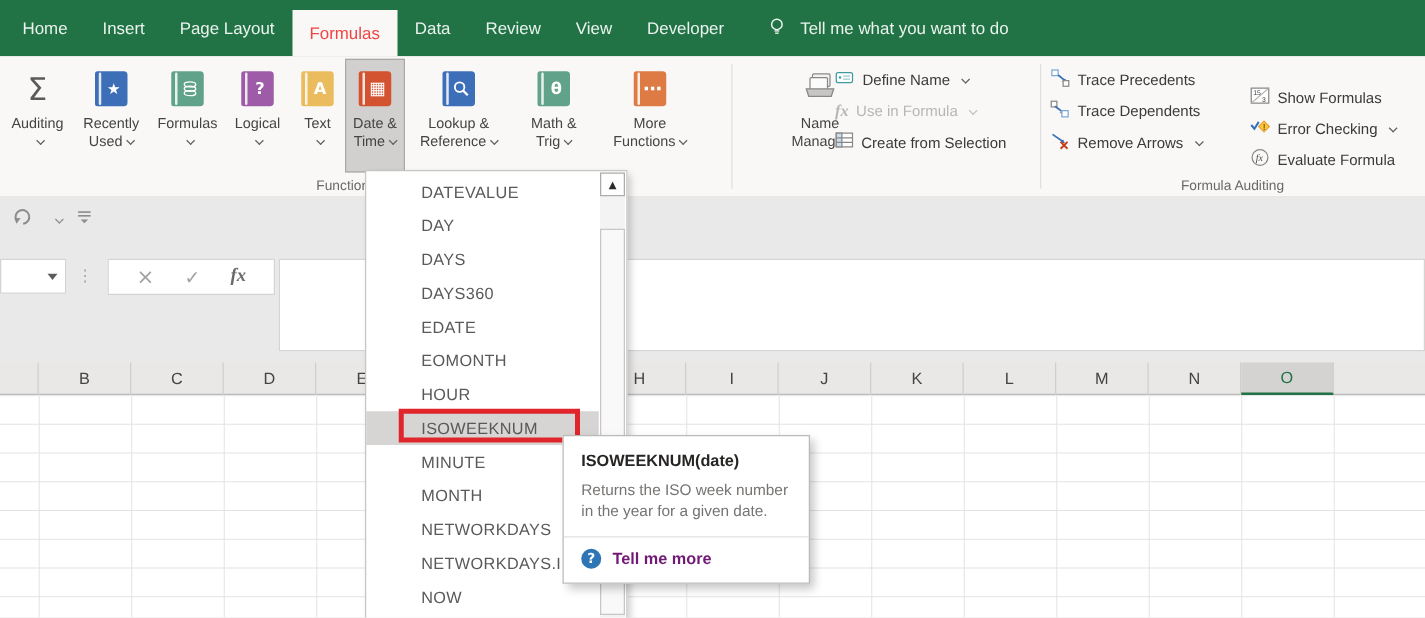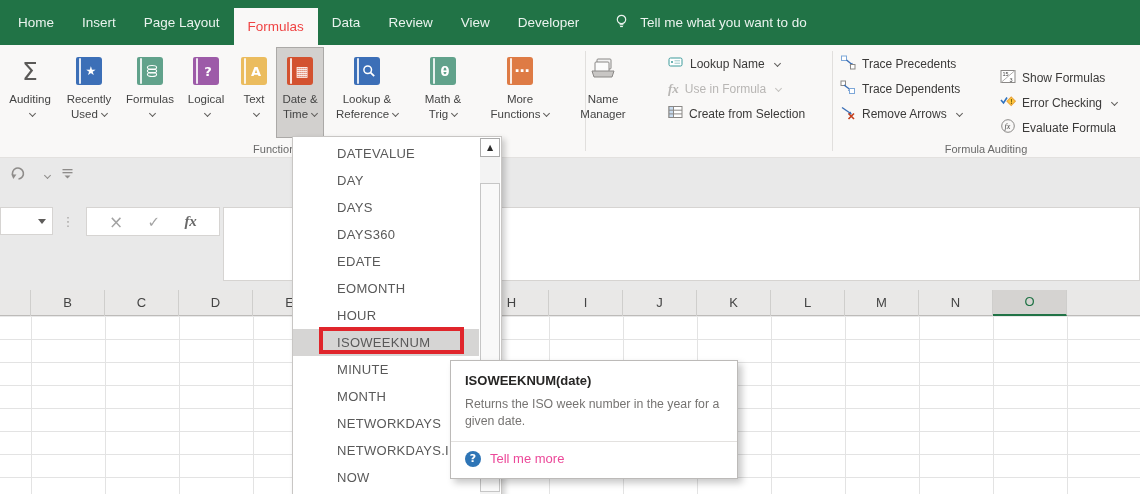--- a/index.html
+++ b/index.html
@@ -56,27 +56,27 @@
   
   .dropdown { position:absolute; left:292px; top:136px; width:210px; height:360px; background:#fff; border:1px solid #C8C6C4; box-shadow:3px 3px 6px rgba(0,0,0,.2); z-index:10; padding-top:3px; }
   .dd-item { height:27px; line-height:27px; padding-left:44px; margin-right:22px; font-size:13px; color:#595959; letter-spacing:.3px; white-space:nowrap; overflow:hidden; }
   .dd-item.sel { background:#D6D5D4; }
   .redbox { position:absolute; left:26px; top:190px; width:145px; height:27px; border:4px solid #E0252B; z-index:12; }
   .sbar { position:absolute; top:1px; right:1px; bottom:1px; width:20px; background:#F3F3F3; }
   .sb-up { height:19px; background:#FEFEFE; border:1px solid #ACACAC; display:flex; align-items:center; justify-content:center; font-size:8px; color:#2B2B2B; }
   .sb-thumb { position:absolute; left:0; right:0; top:45px; bottom:2px; background:#F9F9F9; border:1px solid #C6C6C6; }
 
   
-  .tooltip { position:absolute; left:450px; top:360px; width:288px; background:#fff; border:1px solid #BCBAB8; box-shadow:4px 4px 7px rgba(0,0,0,.22); z-index:20; padding:12px 14px 11px; }
+  .tooltip { position:absolute; left:450px; top:348px; width:198px; background:#fff; border:1px solid #BCBAB8; box-shadow:4px 4px 7px rgba(0,0,0,.22); z-index:20; padding:12px 14px 11px; }
   .tt-title { font-size:13px; font-weight:bold; color:#262524; margin-bottom:8px; }
   .tt-desc { font-size:12.3px; color:#767472; line-height:1.42; margin-bottom:10px; }
   .tt-sep { border-top:1px solid #E3E1DF; margin:0 -14px 9px; }
   .tt-link { display:flex; align-items:center; gap:9px; }
   .qicon { width:16px; height:16px; border-radius:50%; background:#2E75B6; color:#fff; font-size:11px; font-weight:bold; display:flex; align-items:center; justify-content:center; }
-  .tt-more { font-size:13px; font-weight:normal; color:#ec4899; }
+  .tt-more { font-size:13px; font-weight:bold; color:#701a75; }
 </style>
 </head>
 <body>
 
 <div class="stage">
 
   <div class="tabbar">
     <div class="tab">Home</div>
     <div class="tab">Insert</div>
     <div class="tab">Page Layout</div>
@@ -174,41 +174,41 @@
             <span class="book" style="background:#DE7B45">
               <span class="bglyph glyph" style="font-size:15px">⋯</span>
             </span>
           </div>
         <div class="lbl"><span>More</span><br><span>Functions</span><i class="chv"></i></div>
       </div>
     </div>
     <div class="group-label" style="left:0;width:585px">Function Library</div>
     <div class="divider" style="left:585px"></div>
 
-    <div class="bigbtn" style="position:absolute;left:570px;top:2px;width:66px">
+    <div class="bigbtn" style="position:absolute;left:623px;top:2px;width:66px">
       <div class="iconwrap">
         <span>
           <svg width="26" height="26" viewBox="0 0 26 26">
               <rect x="7" y="3" width="14" height="10" rx="1" fill="#F2F2F2" stroke="#8A8886"></rect>
               <rect x="5" y="6" width="14" height="10" rx="1" fill="#FBFBFB" stroke="#8A8886"></rect>
               <path d="M2 15 L24 15 L22 21 L4 21 Z" fill="#C8C6C4" stroke="#8A8886"></path>
             </svg>
         </span>
       </div>
       <div class="lbl"><span>Name</span><br><span>Manager</span></div>
     </div>
     <div style="position:absolute;left:668px;top:6px">
       <div class="smallrow">
         <span><svg width="16" height="14" viewBox="0 0 16 14">
               <rect x="1" y="3" width="13" height="8" rx="1.5" fill="#fff" stroke="#3D9B9B"></rect>
               <circle cx="4" cy="7" r="1" fill="#3D9B9B"></circle>
               <line x1="6.5" y1="5.8" x2="12" y2="5.8" stroke="#9AC8C8"></line>
               <line x1="6.5" y1="8.2" x2="12" y2="8.2" stroke="#9AC8C8"></line>
             </svg></span>
-        <span>Lookup Name</span>
+        <span>Define Name</span>
           <i class="chv"></i>
       </div>
       <div class="smallrow disabled">
         <span class="fx-it" style="color:#B8B6B4;font-size:13px">fx</span>
         <span>Use in Formula</span>
           <i class="chv dis"></i>
       </div>
       <div class="smallrow">
         <span><svg width="15" height="14" viewBox="0 0 15 14">
               <rect x="1" y="1.5" width="13" height="11" fill="#fff" stroke="#8A8886"></rect>

